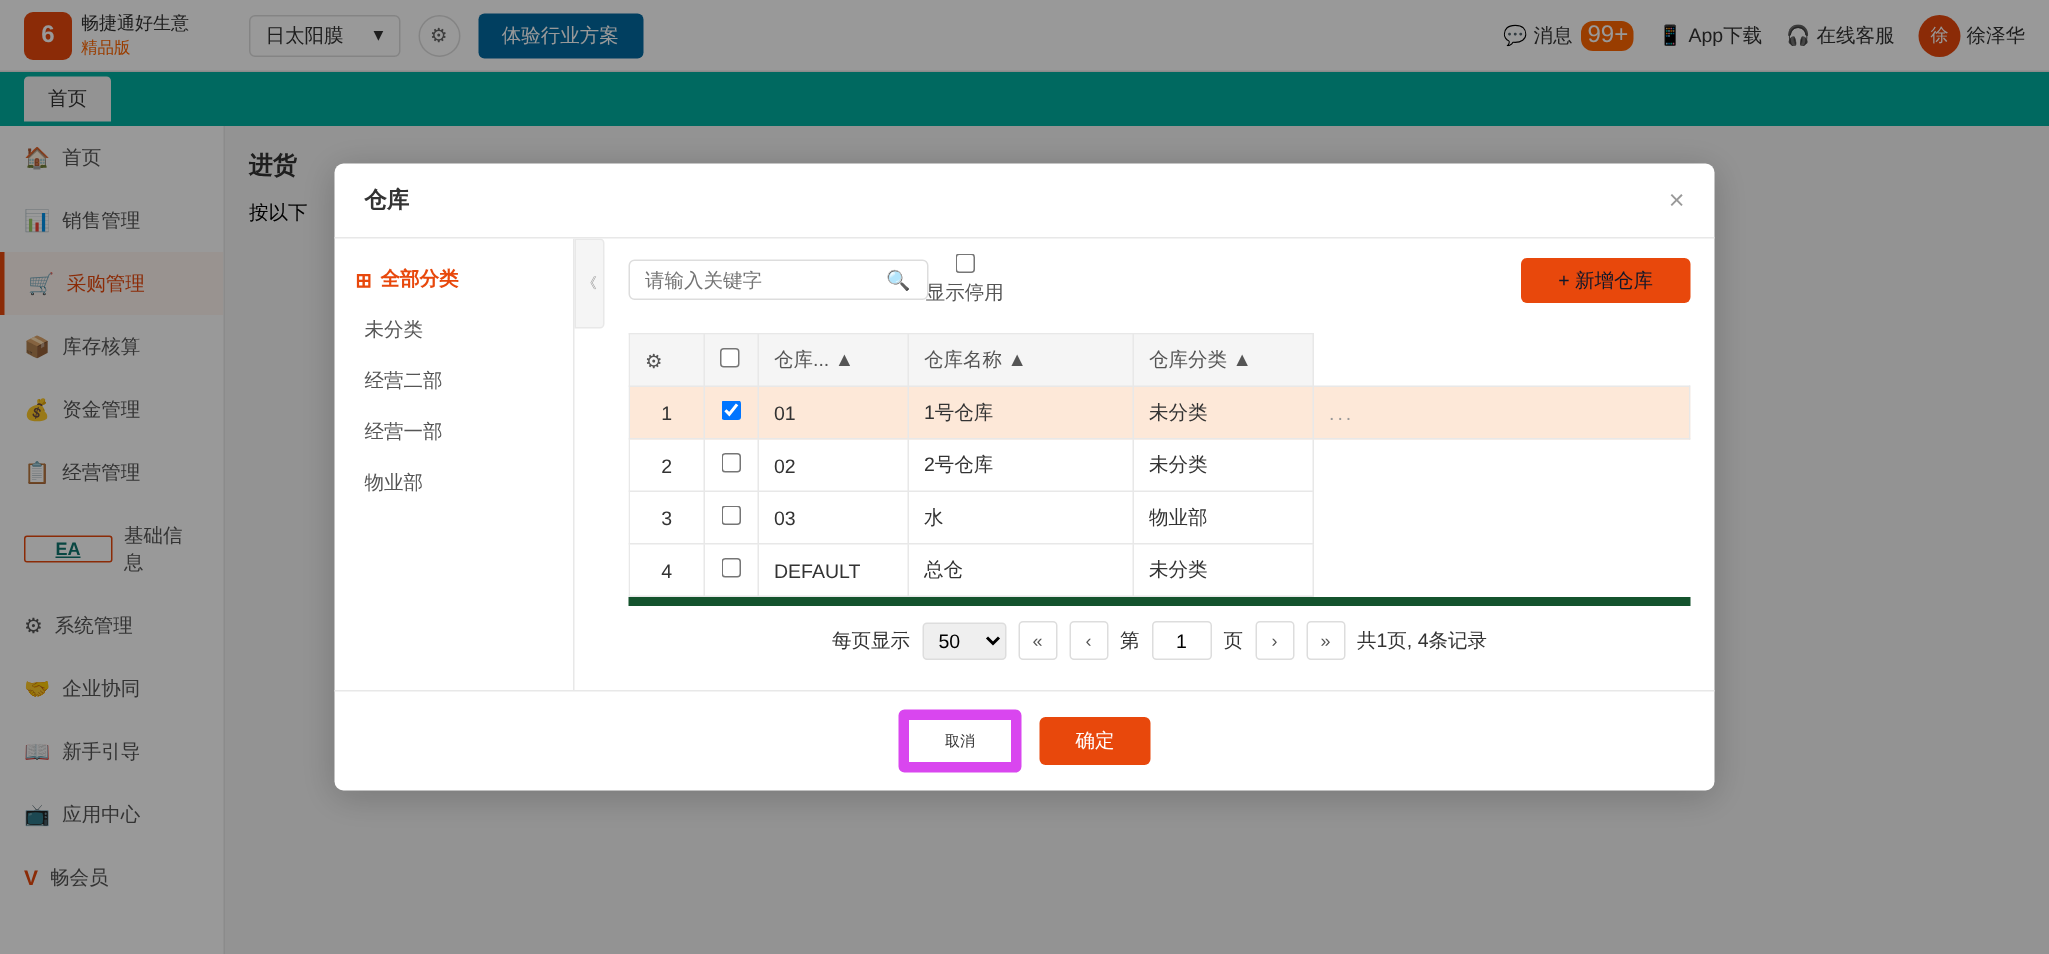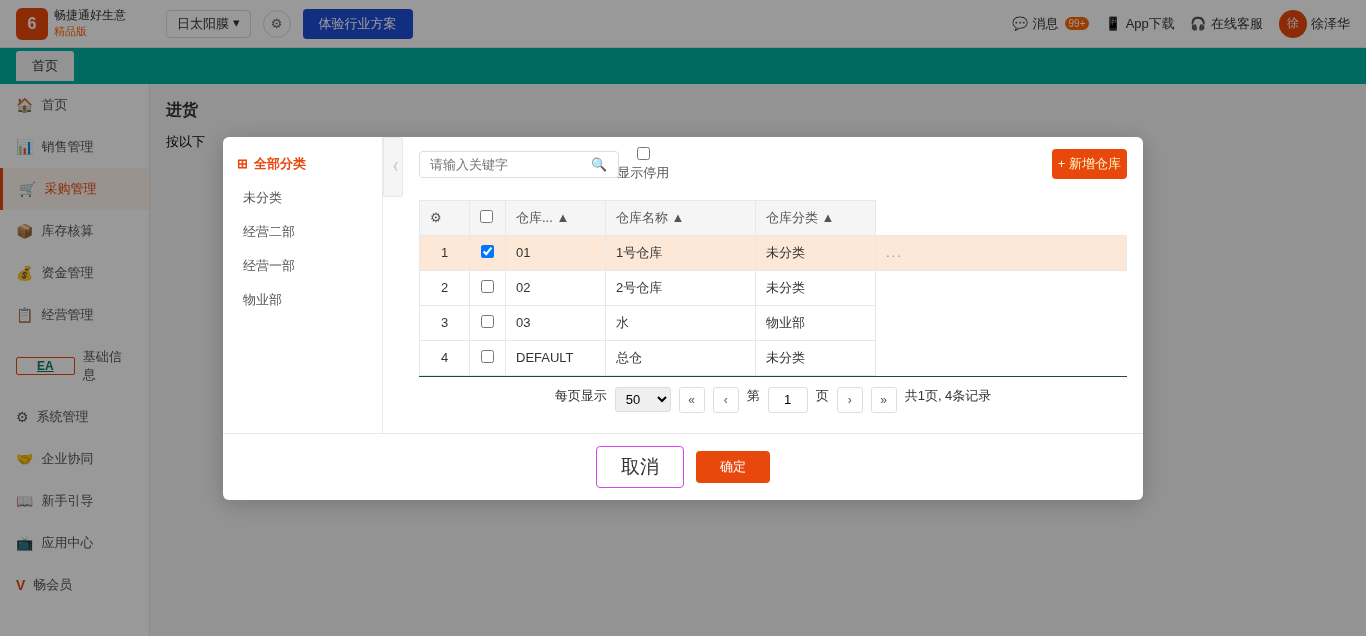--- a/index.html
+++ b/index.html
@@ -29,41 +29,41 @@
       color: #fff; font-weight: bold; font-size: 16px;
       margin-right: 6px;
       flex-shrink: 0;
     }
     .logo-text { font-size: 12px; color: #333; line-height: 1.3; }
     .logo-sub { font-size: 11px; color: #f60; }
     .header-middle {
       display: flex; align-items: center; flex: 1; gap: 12px;
     }
     .store-selector {
-      display: flex; align-items: flex-start; gap: 4px;
+      display: flex; align-items: flex-start; gap: 20px;
       border: 1px solid #ddd; border-radius: 4px; padding: 4px 10px;
       cursor: pointer; font-size: 13px; color: #333;
     }
     .settings-icon {
       width: 28px; height: 28px; border-radius: 50%;
       border: 1px solid #ddd; display: flex; align-items: center; justify-content: center;
       cursor: pointer; color: #666;
     }
     .trial-btn {
-      background: #1d4ed8; color: #fff; border: none;
+      background: #0369a1; color: #fff; border: none;
       padding: 6px 16px; border-radius: 4px; cursor: pointer; font-size: 13px;
     }
     .header-right {
       display: flex; align-items: center; gap: 16px; margin-left: auto;
     }
     .header-right-item {
       display: flex; align-items: center; gap: 4px; cursor: pointer; color: #333; font-size: 13px;
     }
     .badge {
-      background: #f60; color: #fff; font-size: 10px;
+      background: #f60; color: #fff; font-size: 16px;
       border-radius: 8px; padding: 1px 4px; margin-left: 2px;
     }
     .avatar {
       width: 28px; height: 28px; border-radius: 50%;
       background: #e8480c; color: #fff; display: flex; align-items: center; justify-content: center; font-size: 12px;
     }
 
     
     .secondary-nav {
       height: 36px;
@@ -163,67 +163,67 @@
       font-size: 13px; width: 200px; outline: none;
     }
     .search-icon-btn {
       margin-left: -28px; color: #999; cursor: pointer;
     }
     .checkbox-label {
       display: flex; align-items: center; gap: 4px; font-size: 13px; color: #555; cursor: pointer; flex-direction: column;
     }
     .add-btn {
       margin-left: auto;
-      background: #e8480c; color: #fef9c3; border: none;
-      padding: 6px 6px; border-radius: 4px; cursor: pointer; font-size: 13px;
+      background: #e8480c; color: #0f172a; border: none;
+      padding: 6px 25px; border-radius: 4px; cursor: pointer; font-size: 13px;
     }
     
     .data-table {
       width: 100%; border-collapse: collapse; font-size: 13px;
     }
     .data-table th {
       background: #f5f5f5; border: 1px solid #e8e8e8;
       padding: 8px 10px; text-align: left; color: #555; font-weight: normal;
     }
     .data-table td {
       border: 1px solid #e8e8e8; padding: 8px 10px; color: #333;
     }
     .data-table tr.highlighted td { background: #fde8d8; }
     .col-index { width: 50px; text-align: center; }
     .col-check { width: 36px; text-align: center; }
     .col-code { width: 100px; }
     .col-name { width: 150px; }
     .col-type { width: 120px; }
     
     .pagination-bar {
-      display: flex; align-items: flex-start; justify-content: center;
+      display: flex; align-items: center; justify-content: center;
       gap: 8px; padding: 10px 0; font-size: 13px; color: #333;
-      border-top: 1px solid #14532d; margin-top: auto;
+      border-top: 6px solid #14532d; margin-top: auto;
     }
     .page-btn {
       width: 26px; height: 26px; border: 1px solid #ddd; border-radius: 3px;
       display: flex; align-items: center; justify-content: center;
       cursor: pointer; background: #fff; font-size: 12px; color: #555;
     }
     .page-input {
       width: 40px; height: 26px; border: 1px solid #ddd; border-radius: 3px;
       text-align: center; font-size: 13px; outline: none;
     }
     .per-page-select {
       border: 1px solid #ddd; border-radius: 3px; padding: 3px 6px;
       font-size: 13px; outline: none; cursor: pointer;
     }
     
     .dialog-footer {
       display: flex; align-items: center; justify-content: center;
       gap: 12px; padding: 12px 20px; border-top: 1px solid #e8e8e8;
     }
     .footer-btn-cancel {
-      padding: 7px 24px; border: 1px solid #d946ef; border-radius: 4px;
-      background: #fff; color: #333; cursor: pointer; font-size: 19px;
+      padding: 7px 24px; border: 7px solid #d946ef; border-radius: 4px;
+      background: #fff; color: #333; cursor: pointer; font-size: 10px;
     }
     .footer-btn-ok {
       padding: 7px 24px; border: none; border-radius: 4px;
       background: #e8480c; color: #fff; cursor: pointer; font-size: 13px;
     }
   </style>
 </head>
 <body>
 
 <div class="top-header">
@@ -332,20 +332,24 @@
     <div class="page-title">进货</div>
     <div class="toolbar">
       <span>按以下</span>
     </div>
   </div>
 </div>
 
 <div class="dialog-overlay">
   <div class="dialog">
 
+    <div class="dialog-header">
+      <span class="dialog-title">仓库</span>
+      <span class="dialog-close">×</span>
+    </div>
 
     <div class="dialog-body">
 
       <div class="category-panel">
         <div class="category-header">
           <span>⊞</span>
           <span>全部分类</span>
         </div>
         <div class="category-item">
           <span>未分类</span>

